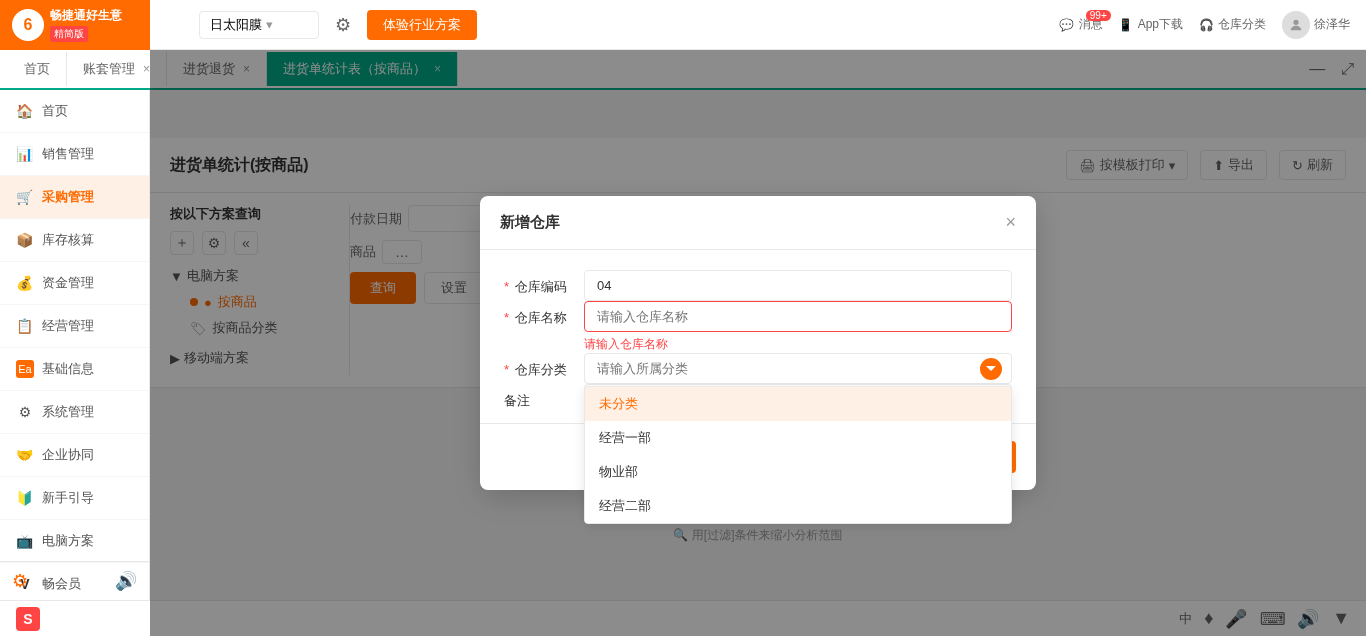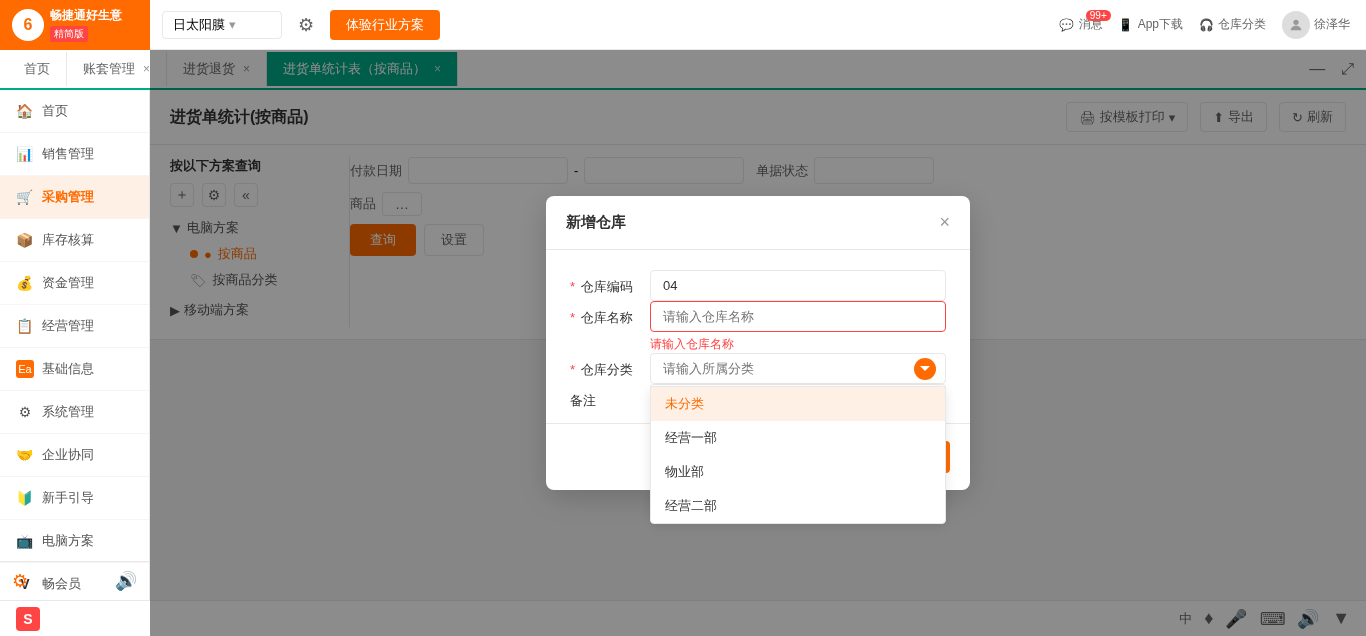--- a/index.html
+++ b/index.html
@@ -13,21 +13,21 @@
     }
     .logo-area {
       display: flex; align-items: center; gap: 6px;
       background: #ff6b00; width: 150px; height: 50px;
       margin-left: -16px; padding: 0 12px;
     }
     .logo-icon { width: 32px; height: 32px; background: #fff; border-radius: 50%; display: flex; align-items: center; justify-content: center; color: #ff6b00; font-weight: bold; font-size: 16px; }
     .store-selector {
       display: flex; align-items: center; gap: 4px;
       border: 1px solid #e8e8e8; border-radius: 4px;
-      padding: 4px 10px; cursor: pointer; background: #fff; min-width: 120px;
+      padding: 4px 10px; cursor: pointer; background: #fff; min-width: 120px; margin-left: 37px;
     }
     .trial-btn {
       background: #ff6b00; color: #fff; border: none; border-radius: 4px;
       padding: 6px 16px; cursor: pointer; font-size: 13px;
     }
     .header-right { margin-left: auto; display: flex; align-items: center; gap: 16px; }
     .header-icon-item { display: flex; align-items: center; gap: 4px; cursor: pointer; color: #666; font-size: 12px; position: relative; }
     .badge { background: #ff4444; color: #fff; font-size: 10px; padding: 0 4px; border-radius: 8px; position: absolute; top: -6px; right: -8px; }
     .user-avatar { width: 28px; height: 28px; border-radius: 50%; background: #ddd; display: flex; align-items: center; justify-content: center; }
 
@@ -57,21 +57,21 @@
     }
     .sidebar-item {
       display: flex; align-items: center; gap: 8px;
       padding: 12px 16px; cursor: pointer; color: #555;
       font-size: 13px; border-bottom: 1px solid #f5f5f5;
     }
     .sidebar-item.active { background: #fff0e6; color: #ff6b00; font-weight: bold; }
     .sidebar-icon { width: 18px; height: 18px; display: flex; align-items: center; justify-content: center; font-size: 14px; }
 
     
-    .content { flex: 1; overflow: hidden; position: relative; background: #f5f5f5; }
+    .content { flex: 1; overflow: hidden; position: relative; background: #f5f5f5; margin-top: 48px; }
     .content-header {
       display: flex; align-items: center; justify-content: space-between;
       background: #fff; padding: 12px 20px; border-bottom: 1px solid #e8e8e8;
     }
     .content-title { font-size: 16px; font-weight: bold; color: #333; }
     .content-actions { display: flex; align-items: center; gap: 12px; }
     .action-btn { display: flex; align-items: center; gap: 4px; cursor: pointer; color: #666; font-size: 13px; border: 1px solid #e8e8e8; border-radius: 4px; padding: 5px 12px; background: #fff; }
 
     
     .query-panel {
@@ -102,21 +102,21 @@
     .empty-icon { font-size: 48px; margin-bottom: 16px; opacity: 0.3; }
     .empty-hint { margin-top: 8px; font-size: 12px; }
 
     
     .modal-overlay {
       position: absolute; top: 0; left: 0; right: 0; bottom: 0;
       background: rgba(0,0,0,0.45); z-index: 100;
       display: flex; align-items: center; justify-content: center;
     }
     .modal {
-      background: #fff; border-radius: 8px; width: 424px;
+      background: #fff; border-radius: 8px; width: 556px;
       box-shadow: 0 8px 32px rgba(0,0,0,0.18); overflow: visible; position: relative;
     }
     .modal-header {
       display: flex; align-items: center; justify-content: space-between;
       padding: 16px 20px; border-bottom: 1px solid #e8e8e8;
     }
     .modal-title { font-size: 15px; font-weight: bold; color: #333; }
     .modal-close { cursor: pointer; color: #999; font-size: 18px; border: none; background: none; }
     .modal-body { padding: 20px 24px 0; }
     .form-row { display: flex; align-items: flex-start; }

